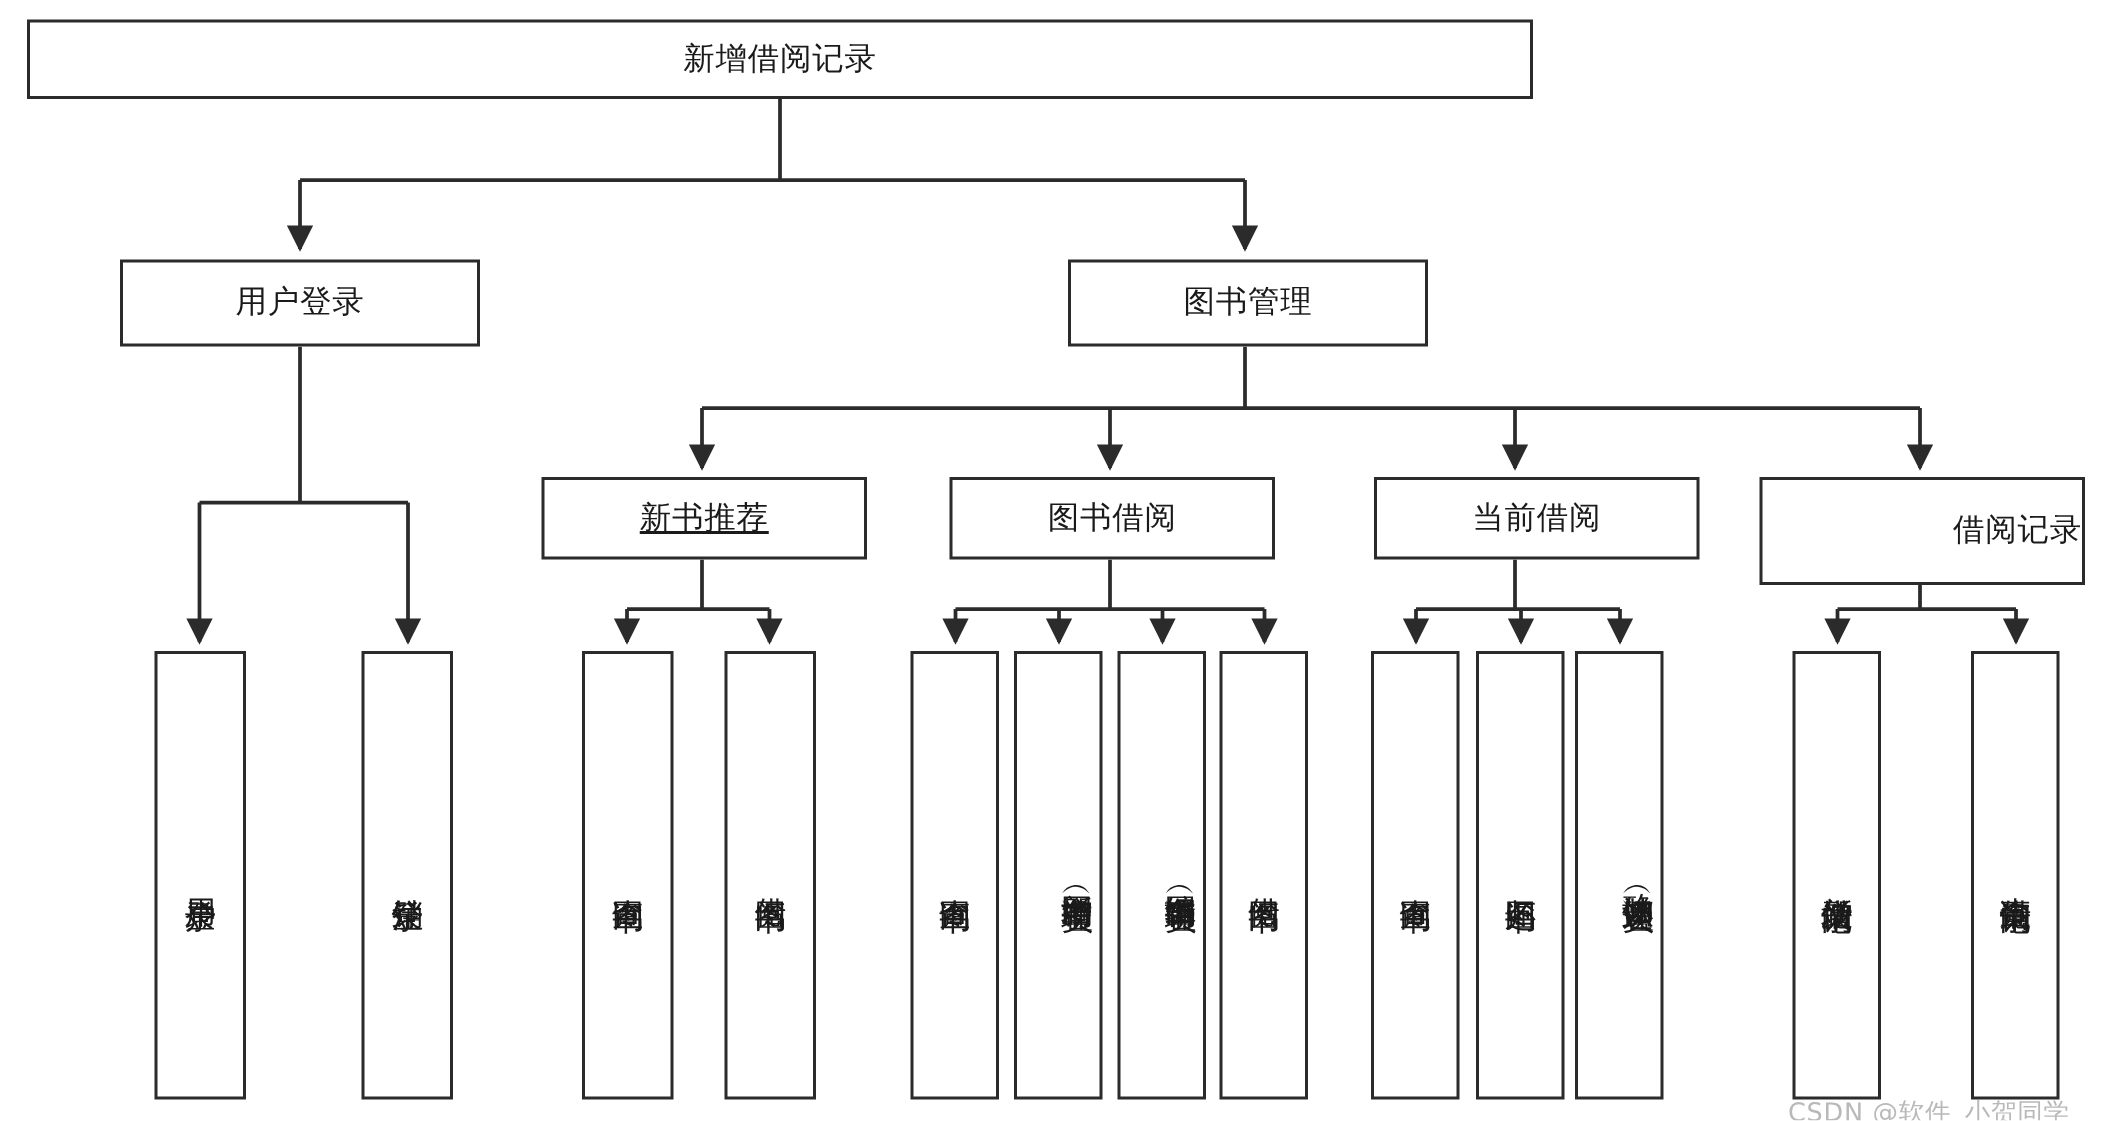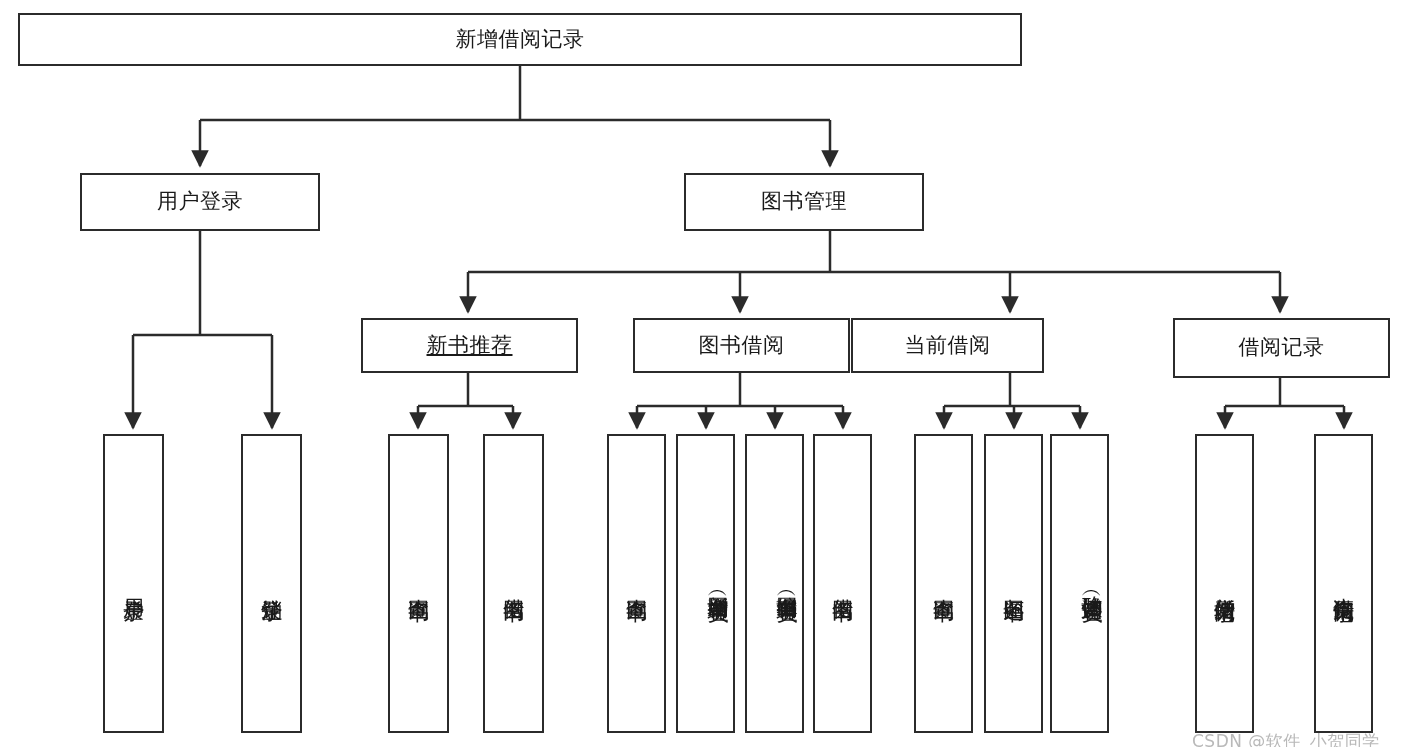--- a/index.html
+++ b/index.html
@@ -128,37 +128,37 @@
   </svg>
 
   <div class="node horiz" style="left:18px; top:13px; width:1004px; height:53px;">
     <span>新增借阅记录</span>
   </div>
 
   <div class="node horiz" style="left:80px; top:173px; width:240px; height:58px;">
     <span>用户登录</span>
   </div>
 
-  <div class="node horiz" style="left:684px; top:173px; width:240px; height:58px;">
+  <div class="node horiz" style="left:712px; top:173px; width:240px; height:58px;">
     <span>图书管理</span>
   </div>
 
   <div class="node horiz" style="left:361px; top:318px; width:217px; height:55px;text-decoration:underline;">
     <span>新书推荐</span>
   </div>
 
   <div class="node horiz" style="left:633px; top:318px; width:217px; height:55px;">
     <span>图书借阅</span>
   </div>
 
-  <div class="node horiz" style="left:851px; top:318px; width:193px; height:55px;">
+  <div class="node horiz" style="left:916px; top:318px; width:217px; height:55px;">
     <span>当前借阅</span>
   </div>
 
-  <div class="node horiz" style="left:1173px; top:318px; width:217px; height:60px;">
+  <div class="node horiz" style="left:1173px; top:318px; width:217px; height:72px;justify-content:flex-end;">
     <span>借阅记录</span>
   </div>
 
   <div class="node vert centered" style="left:103px; top:434px; width:61px; height:299px;">
     <span>用户登录</span>
   </div>
 
   <div class="node vert centered" style="left:241px; top:434px; width:61px; height:299px;">
     <span>注销登录</span>
   </div>

